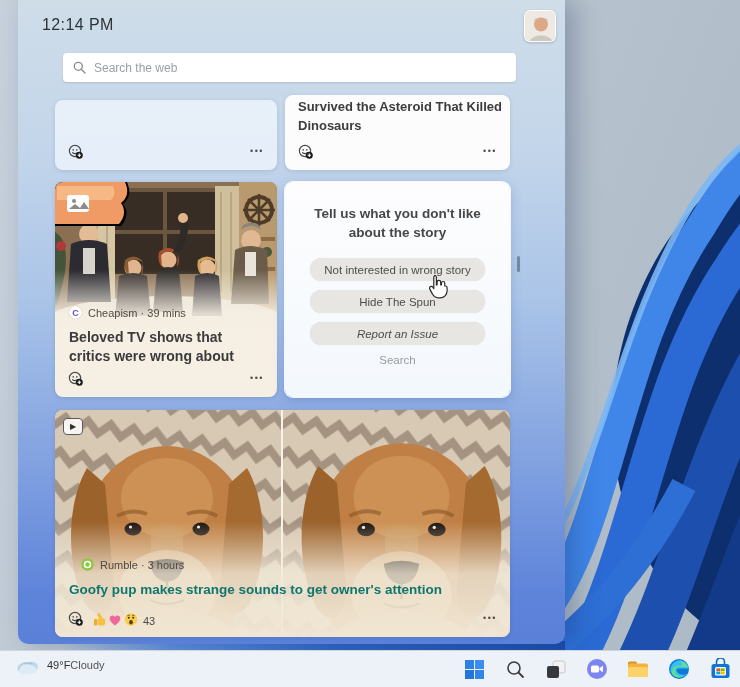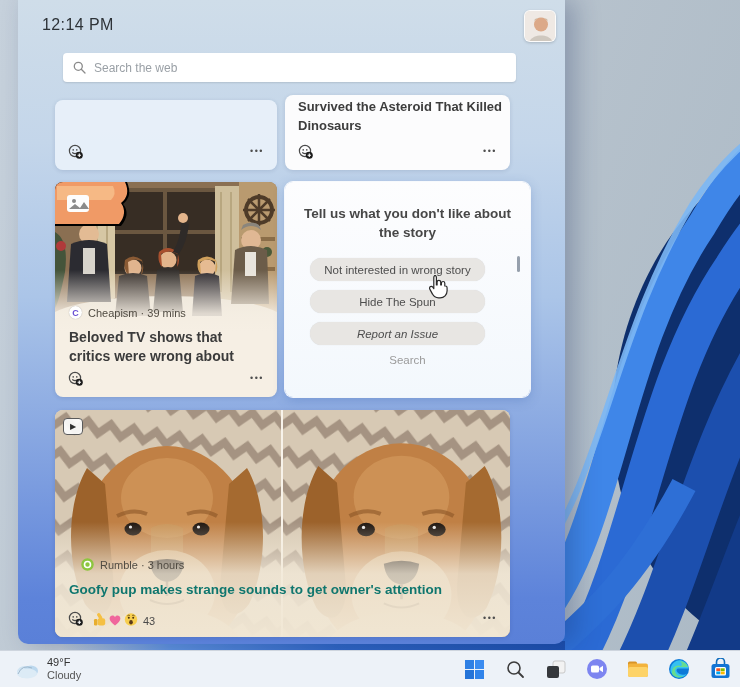--- a/index.html
+++ b/index.html
@@ -27,21 +27,21 @@
                border-radius:4px; box-shadow:0 1px 2px rgba(0,0,0,.12); display:flex; align-items:center; padding:0 10px;margin-left:8px; }
   .searchbar svg { flex:0 0 auto; margin-right:8px; }
   .searchbar input { border:none; outline:none; flex:1; font-size:12px; color:#444;
                      font-family:"Liberation Sans",sans-serif; background:transparent; }
   .searchbar input::placeholder { color:#9aa0a6; }
 
   .card { position:absolute; border-radius:8px; overflow:hidden; box-shadow:0 1px 4px rgba(30,50,90,.14); cursor:pointer; }
   .card-partial  { left:37px;  top:100px; width:222px; height:70px;  background:rgba(234,242,251,.9); }
   .card-asteroid { left:267px; top:95px;  width:225px; height:75px;  background:#fcfcfd; }
   .card-tv       { left:37px;  top:182px; width:222px; height:215px; background:#f6efe4; }
-  .card-feedback { left:267px; top:182px; width:245px; height:215px;
+  .card-feedback { left:267px; top:182px; width:225px; height:215px;
                    background:linear-gradient(180deg,#fdfdfe 0%,#f3f8fd 100%);
                    box-shadow:0 0 0 1px rgba(255,255,255,.9), 0 3px 12px rgba(50,90,170,.30); cursor:default; }
   .card-dog      { left:37px;  top:410px; width:455px; height:227px; background:#e6dccb; }
 
   .headline { font-weight:bold; color:#3d3d3d; line-height:19px; }
   .card-asteroid .headline { position:absolute; left:13px; top:2px; width:204px; font-size:13px; }
   .card-tv .headline  { position:absolute; left:14px; top:146px; width:196px; font-size:14px; color:#3b3b3b; }
   .card-dog .headline { position:absolute; left:14px; top:170px; width:425px; font-size:13.5px; color:#0f766e; }
 
   .srcrow { position:absolute; display:flex; align-items:center; gap:6px; font-size:11px; color:#504b42; }
@@ -87,21 +87,21 @@
                background:rgba(70,85,105,.55); cursor:grab; }
 
   
   .cursor { position:absolute; left:426px; top:274px; z-index:10; pointer-events:none; }
 
   
   .taskbar { position:absolute; left:0; top:650px; width:740px; height:37px; z-index:5;
              background:#edf2f8; border-top:1px solid rgba(150,160,175,.35); }
   .weather { position:absolute; left:10px; top:3px; display:flex; align-items:center; gap:7px;
              cursor:pointer; padding:2px 4px; border-radius:4px; }
-  .weather-text { display:flex; flex-direction:column; line-height:13px; }
+  .weather-text { display:flex; flex-direction:row; line-height:13px; }
   .weather-temp { font-size:11px; color:#333; }
   .weather-cond { font-size:11px; color:#555; }
   .tb-icons { position:absolute; left:462px; top:6px; display:flex; gap:17px; }
   .tb-icon { width:24px; height:24px; cursor:pointer; border-radius:4px; display:flex;
              align-items:center; justify-content:center; }
 </style>
 </head>
 <body>
 
 <svg width="0" height="0" style="position:absolute">

